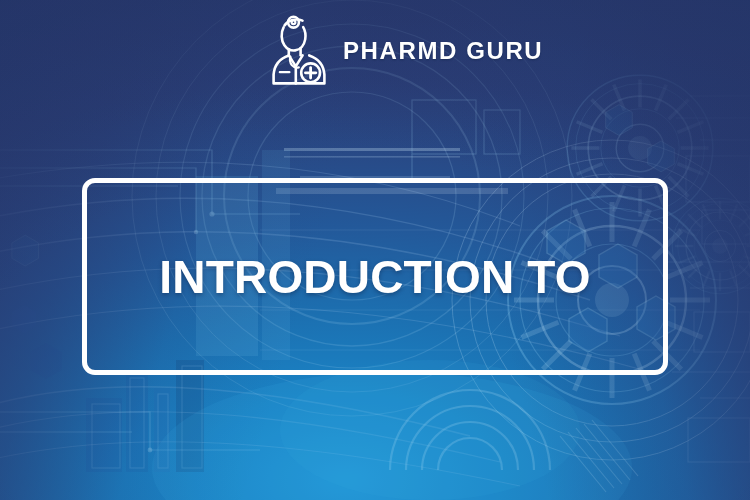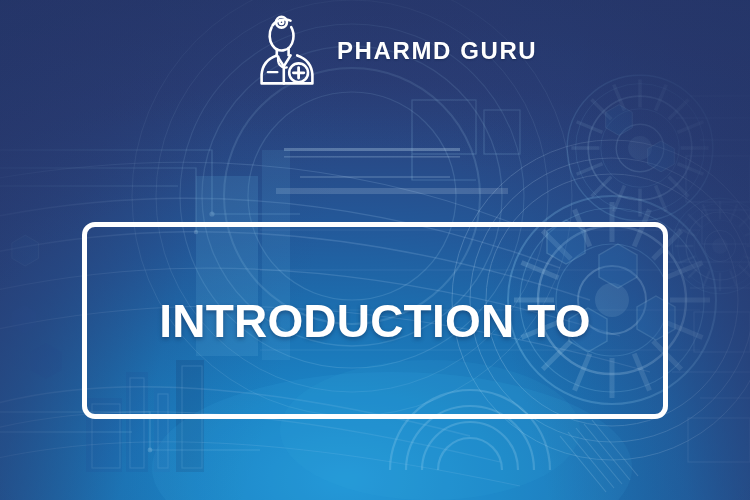--- a/index.html
+++ b/index.html
@@ -32,41 +32,40 @@
   }
   .bg-vignette{
     position:absolute;inset:0;
     background:radial-gradient(140% 120% at 50% 78%, rgba(0,0,0,0) 38%, rgba(25,40,84,.26) 72%, rgba(22,36,78,.52) 100%);
   }
   .tex{position:absolute;inset:0;}
   .tex svg{display:block;width:750px;height:500px;}
 
   
   .logo{
-    position:absolute;left:256px;top:12px;
-    display:flex;align-items:center;gap:19px;
+    position:absolute;left:268px;top:12px;
+    display:flex;align-items:center;gap:13px;
     z-index:6;
   }
   .logo-mark{width:62px;height:78px;display:block;}
   .logo-text{
     color:#ffffff;font-size:24px;font-weight:700;
     letter-spacing:1.6px;line-height:1;white-space:nowrap;
     text-shadow:0 1px 2px rgba(12,28,62,.45);
   }
 
   
   .title-frame{
     position:absolute;left:82px;top:178px;
     width:586px;height:197px;
     box-sizing:border-box;
     border:5px solid #ffffff;border-radius:13px;
     display:flex;flex-direction:column;
     align-items:center;justify-content:center;
     z-index:5;
-    margin-top:44px;
   }
   .title-line{
     color:#ffffff;
     font-weight:700;
     font-size:46px;
     line-height:52px;
     letter-spacing:.2px;
     text-align:center;
     white-space:nowrap;
     text-shadow:0 2px 4px rgba(12,30,66,.40);

